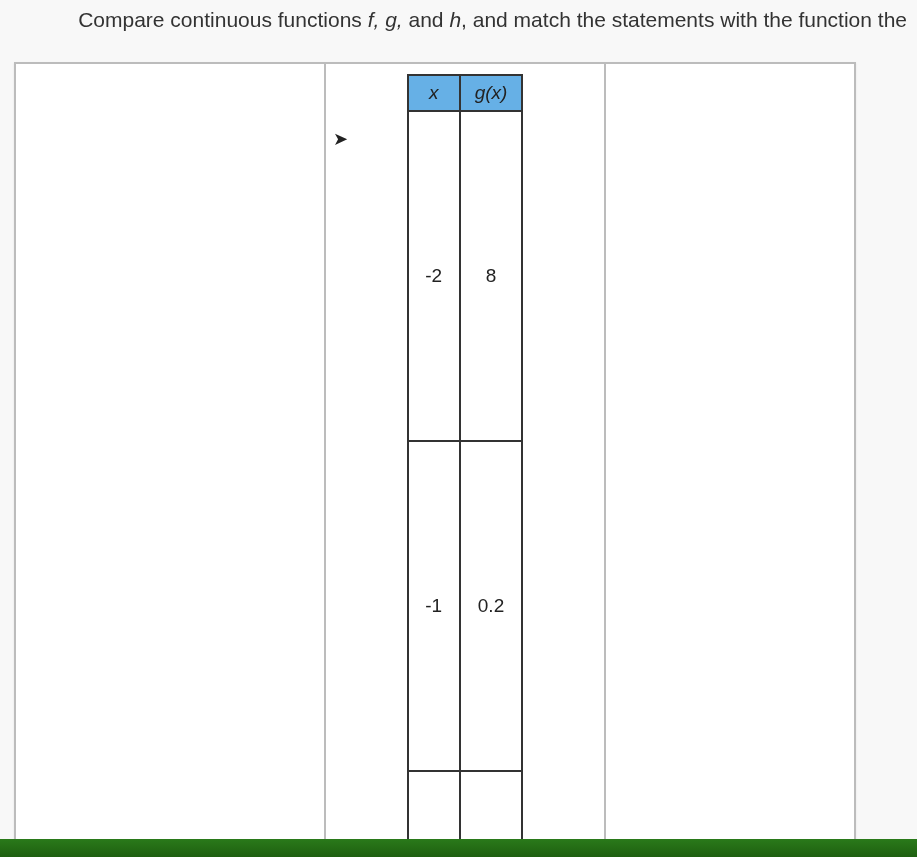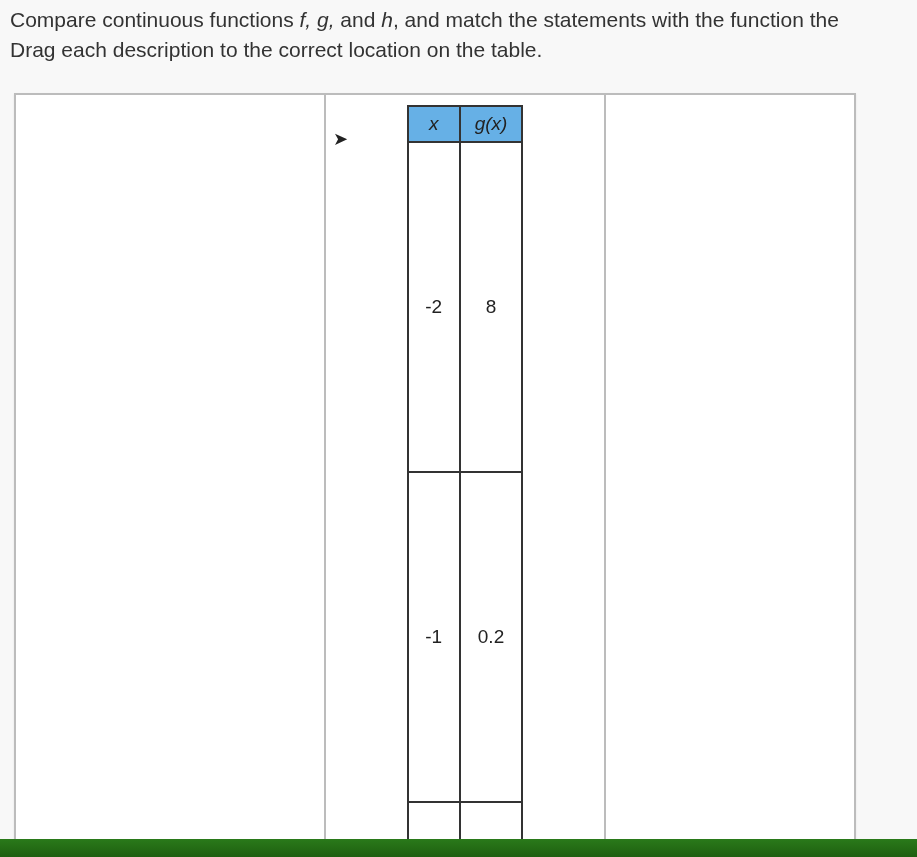--- a/index.html
+++ b/index.html
@@ -7,21 +7,21 @@
     margin: 0;
     font-family: -apple-system, BlinkMacSystemFont, "Segoe UI", Arial, sans-serif;
     background: #f8f8f8;
     color: #222;
     width: 917px;
     height: 857px;
     overflow: hidden;
     position: relative;
   }
   .instructions { padding: 4px 10px 8px 10px; }
-  .instructions p { margin: 2px 0; font-size: 21px; line-height: 1.35; color: #333; }
+  .instructions p { margin: 2px 0; font-size: 21px; line-height: 1.35; color: #333; text-align: right; }
   .cursor-arrow {
     position: absolute;
     left: 333px;
     top: 128px;
     font-size: 18px;
     color: #222;
     pointer-events: none;
   }
   .main-table {
     border-collapse: collapse;
@@ -65,21 +65,20 @@
     background: linear-gradient(#2a7a1a, #1e5f10);
   }
 </style>
 </head>
 <body>
 
 <div class="instructions">
   <p>
     <span>Compare continuous functions </span><em>f, g,</em><span> and </span><em>h</em><span>, and match the statements with the function the</span>
   </p>
-  <p>Drag each description to the correct location on the table.</p>
 </div>
 
 <span class="cursor-arrow">➤</span>
 
 <table class="main-table">
   <tbody>
       <tr class="top-row">
     <td class="col-f">
       
     </td>

